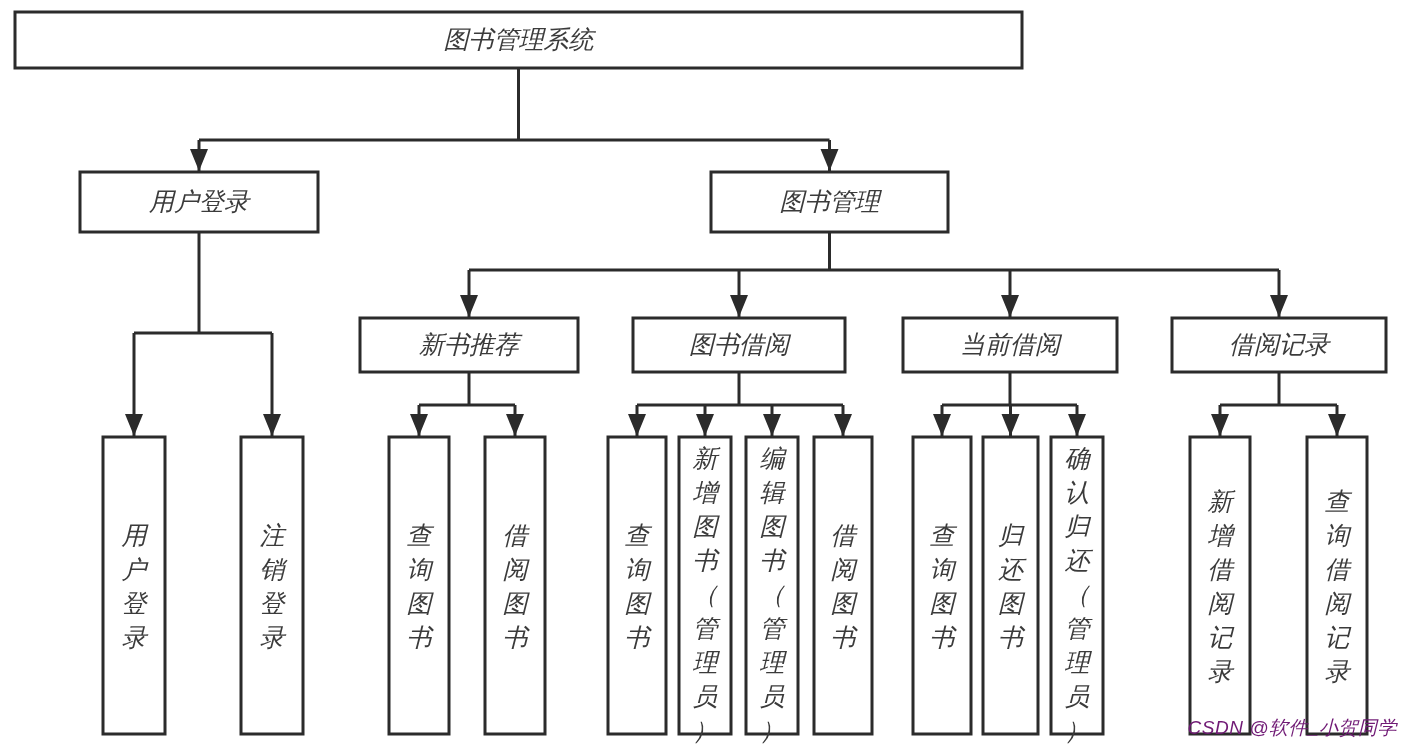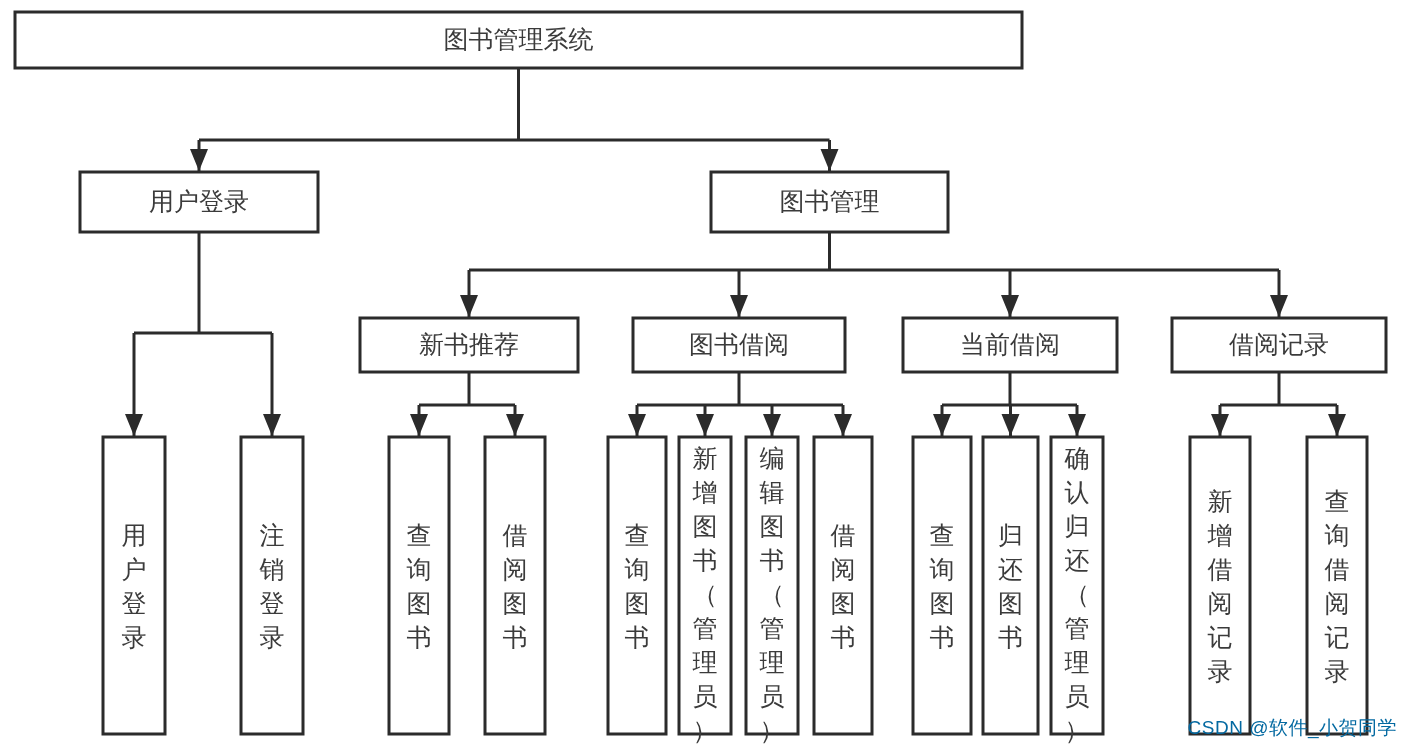--- a/index.html
+++ b/index.html
@@ -13,20 +13,21 @@
     position: relative;
     font-family: "Liberation Sans", "DejaVu Sans", sans-serif;
     overflow: hidden;
   }
   #diagram-root {
     position: absolute;
     left: 0;
     top: 0;
     width: 1405px;
     height: 747px;
+    font-style: italic;
   }
   .node-box {
     fill: #ffffff;
     stroke: #2b2b2b;
     stroke-width: 3;
   }
   .node-label {
     fill: #3b3b3b;
     font-family: "Liberation Sans", "DejaVu Sans", sans-serif;
     font-size: 25px;
@@ -45,21 +46,21 @@
     fill: none;
   }
   .arrow-head {
     fill: #2b2b2b;
     stroke: none;
   }
   .watermark {
     position: absolute;
     right: 8px;
     bottom: 6px;
-    color: #0369a1;
+    color: #701a75;
     font-size: 19px;
     font-family: "Liberation Sans", "DejaVu Sans", sans-serif;
     letter-spacing: 0.5px;
     white-space: nowrap;
     user-select: none;
   }
 </style>
 </head>
 <body>
 

